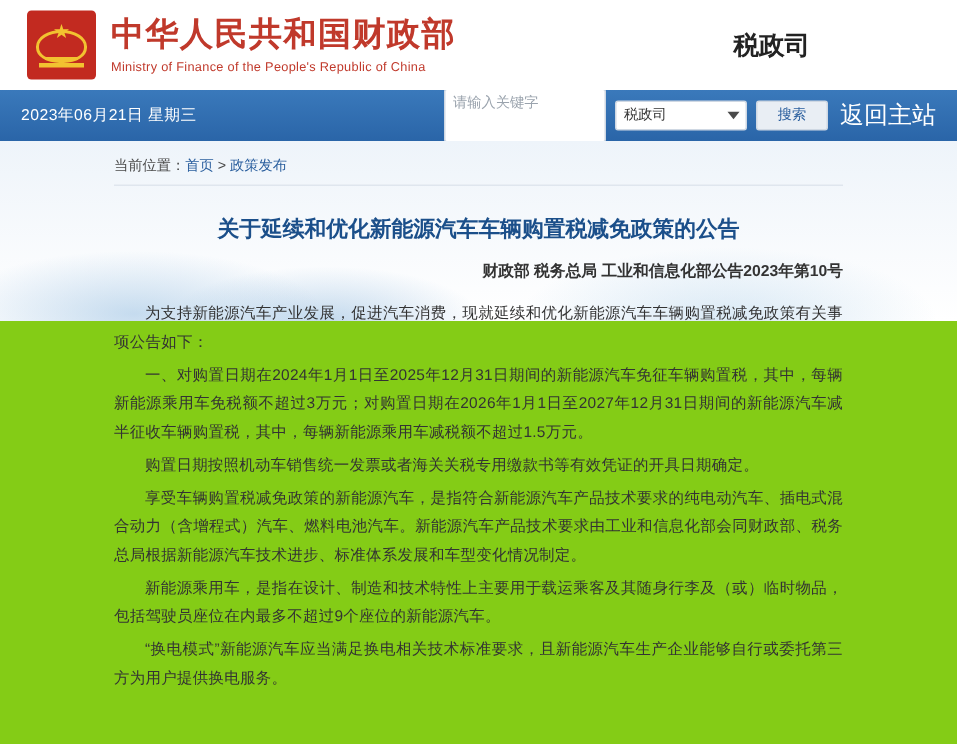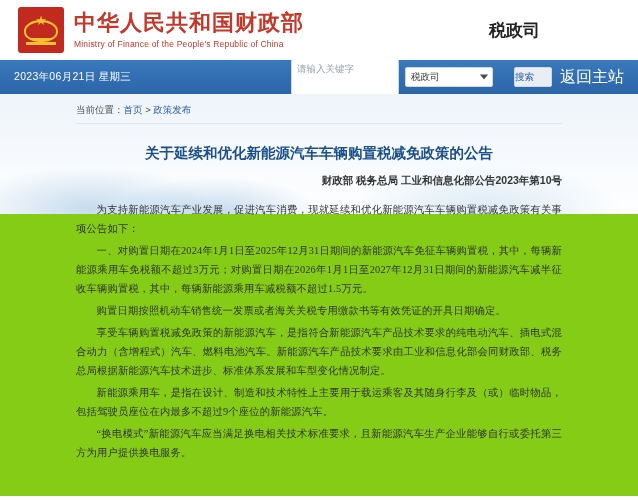--- a/index.html
+++ b/index.html
@@ -132,27 +132,28 @@
   }
   .search-select .caret {
     position: absolute; right: 4px; top: 50%;
     transform: translateY(-50%);
     width: 0; height: 0;
     border-left: 4px solid transparent;
     border-right: 4px solid transparent;
     border-top: 5px solid #4a4a4a;
   }
   .search-btn {
-    width: 38px; height: 20px;
+    width: 48px; height: 20px;
     background: #e9eef4;
     border: 1px solid #cfd8e3;
     border-radius: 2px;
     color: #2b5f9e;
     font-size: 9.5px;
-    margin-left: 21px;
+    margin-left: 6px;
+    text-align: center;
     line-height: 18px;
   }
   .back-link {
     margin-left: 8px;
     color: #ffffff;
     font-size: 16px;
     white-space: nowrap;
     font-family: Liberation Mono, monospace;
   }
 
@@ -205,21 +206,20 @@
   }
   .doc-body { padding-bottom: 8px; }
   .para {
     color: #333333;
     font-size: 10.3px;
     line-height: 19px;
     text-align: justify;
     text-indent: 2em;
     margin: 0 0 3px 0;
     letter-spacing: .2px;
-    font-family: Liberation Serif, serif;
   }
 </style>
 </head>
 <body>
 
 <div id="page">
 
   <div class="header">
     <div class="emblem">
       <div class="star">★</div>

